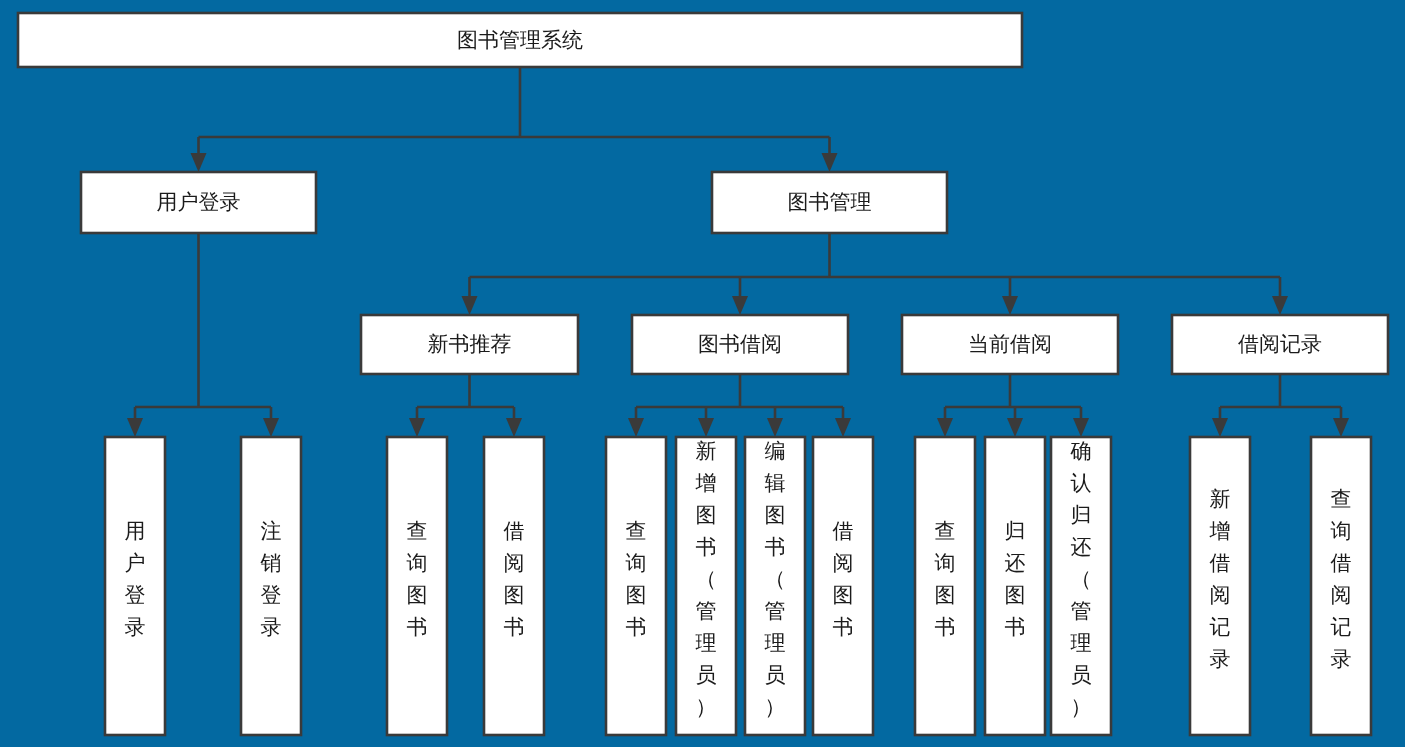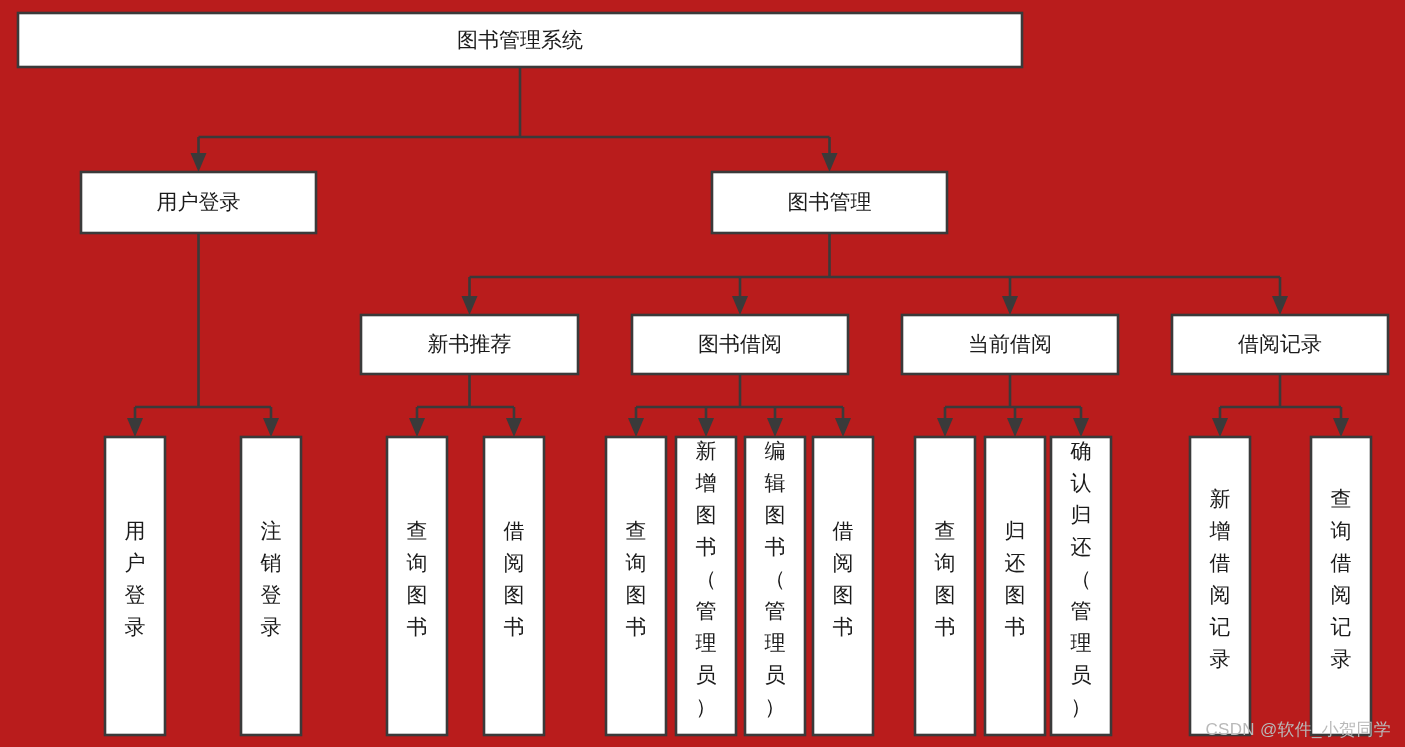--- a/index.html
+++ b/index.html
@@ -10,21 +10,21 @@
   body {
     width: 1405px;
     height: 747px;
     overflow: hidden;
     font-family: "Liberation Sans", "DejaVu Sans", sans-serif;
   }
   #diagram-root {
     position: relative;
     width: 1405px;
     height: 747px;
-    background: #b91c1c;
+    background: #0369a1;
   }
   svg.chart-svg {
     position: absolute;
     top: 0;
     left: 0;
     width: 1405px;
     height: 747px;
   }
   .node-box {
     fill: #ffffff;
@@ -199,15 +199,14 @@
       <g>
         <rect x="1190" y="437" width="60" height="298" class="node-box"></rect>
         <text x="1220" y="0" class="node-label-v"><tspan x="1220" y="506">新</tspan><tspan x="1220" y="538">增</tspan><tspan x="1220" y="570">借</tspan><tspan x="1220" y="602">阅</tspan><tspan x="1220" y="634">记</tspan><tspan x="1220" y="666">录</tspan></text>
       </g>
       <g>
         <rect x="1311" y="437" width="60" height="298" class="node-box"></rect>
         <text x="1341" y="0" class="node-label-v"><tspan x="1341" y="506">查</tspan><tspan x="1341" y="538">询</tspan><tspan x="1341" y="570">借</tspan><tspan x="1341" y="602">阅</tspan><tspan x="1341" y="634">记</tspan><tspan x="1341" y="666">录</tspan></text>
       </g>
     </svg>
 
-  <div class="watermark">CSDN @软件_小贺同学</div>
 
 </div>
 
 </body></html>

